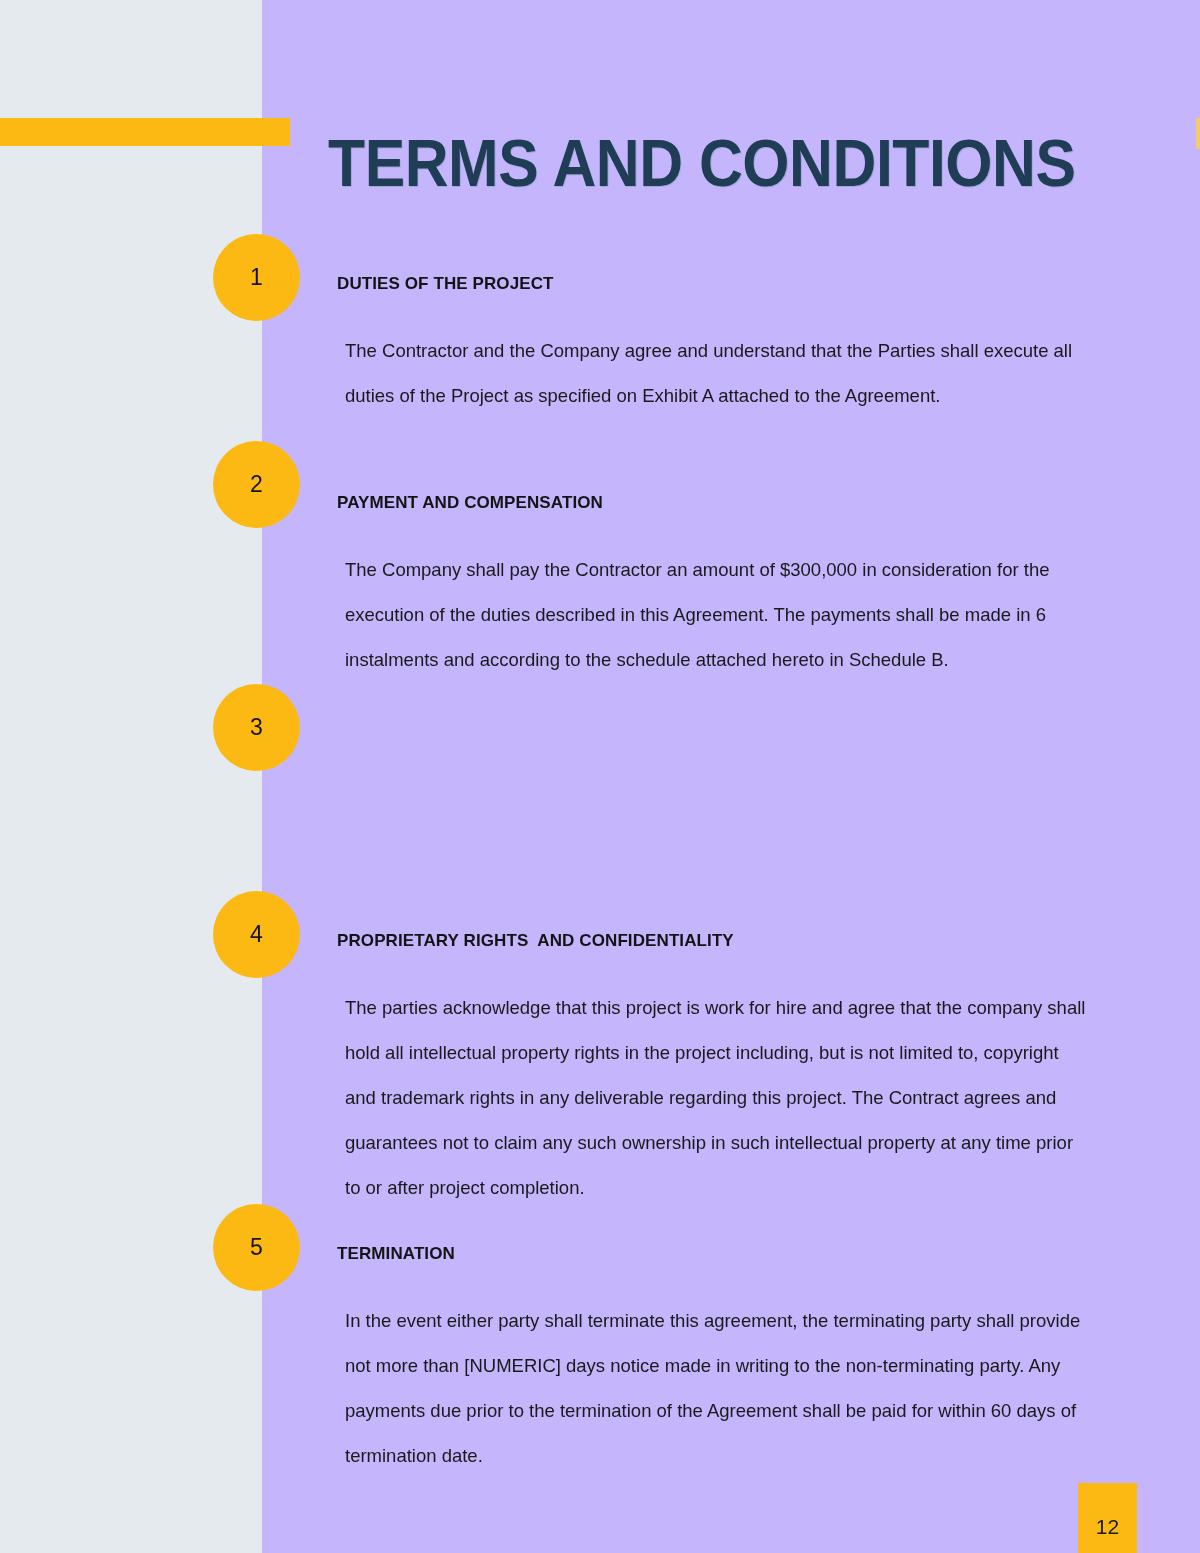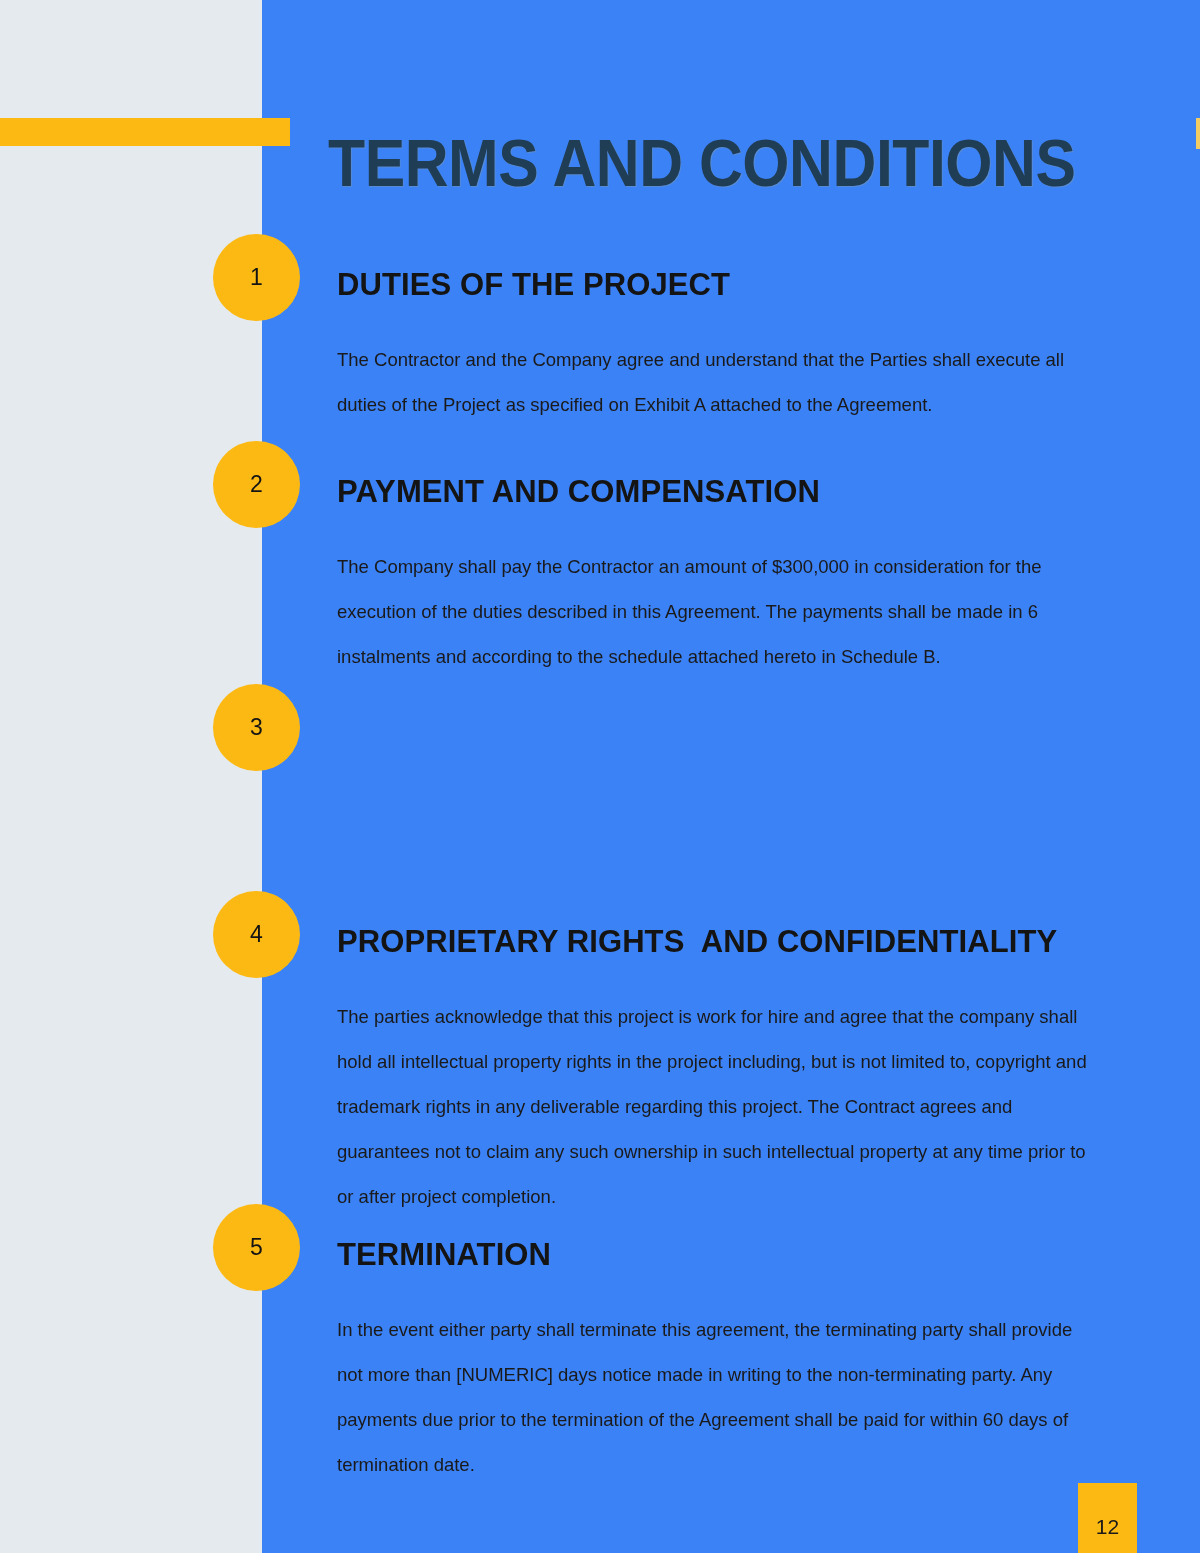--- a/index.html
+++ b/index.html
@@ -5,21 +5,21 @@
   html, body {
     margin: 0;
     padding: 0;
     background: #ffffff;
   }
 
   .page {
     position: relative;
     width: 1200px;
     height: 1553px;
-    background: #3b82f6;
+    background: #c4b5fd;
     overflow: hidden;
     font-family: "Liberation Sans", sans-serif;
     text-decoration: underline;
   }
 
   
   .side-panel {
     position: absolute;
     left: 0;
     top: 0;
@@ -90,34 +90,34 @@
 
   .sec-body {
     position: absolute;
     left: 337px;
     width: 760px;
   }
 
   .sec-heading {
     color: #141414;
     font-family: "Liberation Sans Narrow", "Liberation Sans", sans-serif;
-    font-size: 31px;
+    font-size: 17px;
     font-weight: bold;
     letter-spacing: 0.1px;
-    margin: 5px 0 34px 0;
+    margin: 12px 0 34px 0;
     white-space: pre;
   }
 
   .sec-text {
     color: #1a1a1a;
     font-family: "Liberation Sans Narrow", "Liberation Sans", sans-serif;
     font-size: 18.5px;
     font-weight: normal;
     line-height: 45px;
-    margin: 0;
+    margin: 8px;
     text-align: left;
   }
 
   
   .page-badge {
     position: absolute;
     left: 1078px;
     top: 1483px;
     width: 59px;
     height: 88px;
@@ -144,21 +144,21 @@
   <div class="section" style="top:234px;">
     <div class="bullet" style="top:0;">1</div>
     <div class="sec-body" style="top:28px;">
       <div class="sec-heading">DUTIES OF THE PROJECT</div>
       <p class="sec-text">The Contractor and the Company agree and understand that the Parties shall execute all duties of the Project as specified on Exhibit A attached to the Agreement.</p>
     </div>
   </div>
 
   <div class="section" style="top:441px;">
     <div class="bullet" style="top:0;">2</div>
-    <div class="sec-body" style="top:28px;">
+    <div class="sec-body" style="top:40px;">
       <div class="sec-heading">PAYMENT AND COMPENSATION</div>
       <p class="sec-text">The Company shall pay the Contractor an amount of $300,000 in consideration for the execution of the duties described in this Agreement. The payments shall be made in 6 instalments and according to the schedule attached hereto in Schedule B.</p>
     </div>
   </div>
 
   <div class="section" style="top:684px;">
     <div class="bullet" style="top:0;">3</div>
     <div class="sec-body" style="top:28px;">
     </div>
   </div>

